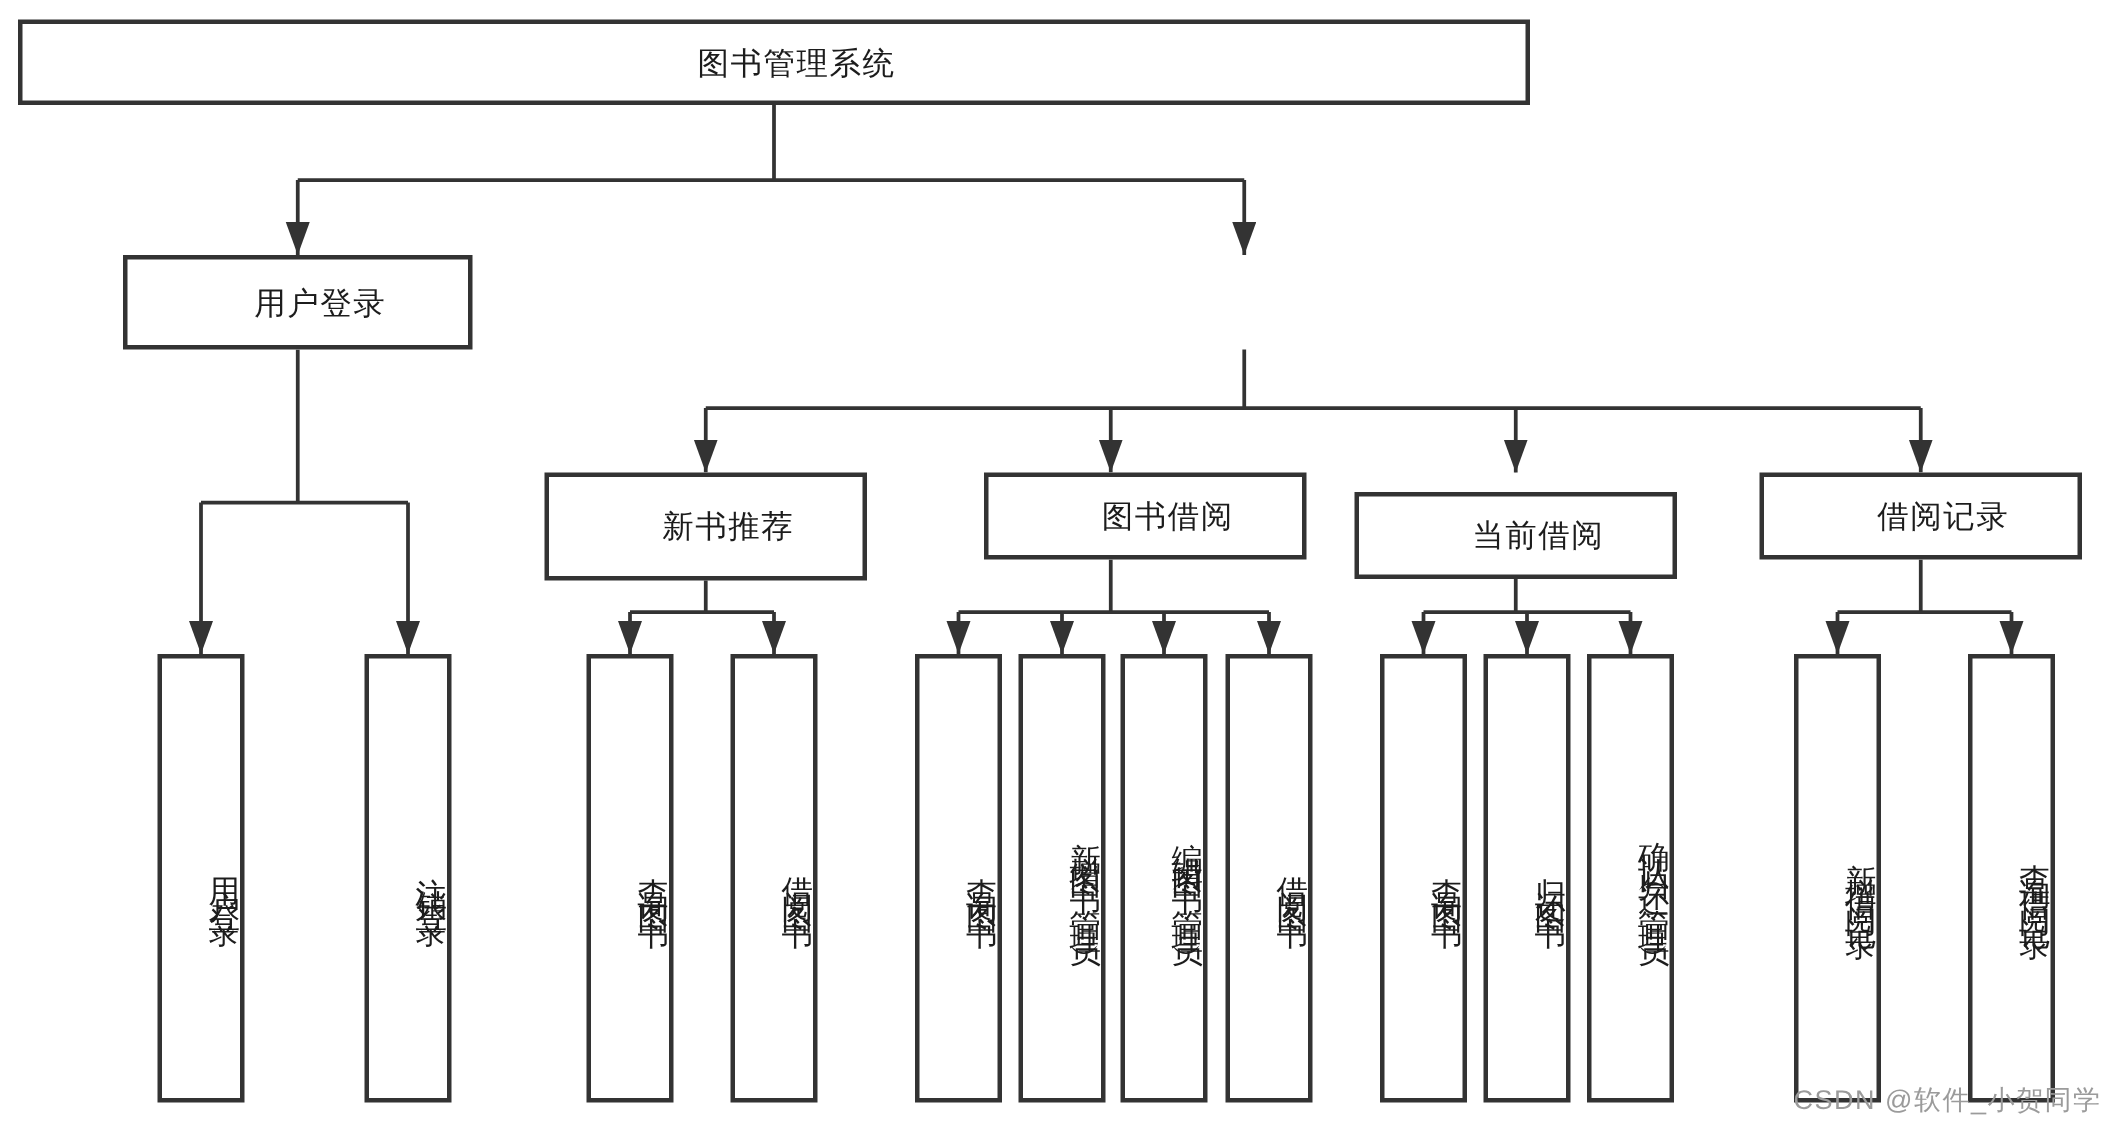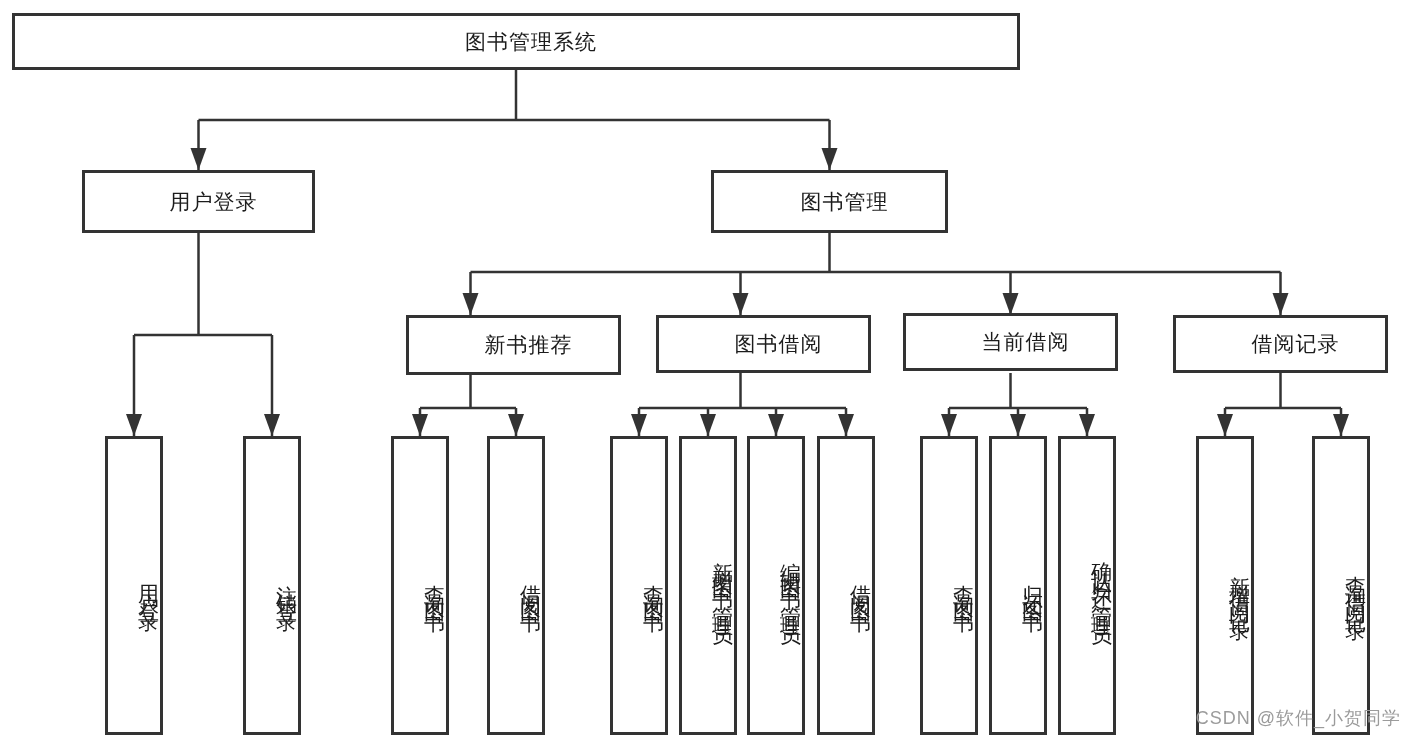--- a/index.html
+++ b/index.html
@@ -17,21 +17,21 @@
   .wires{position:absolute;left:0;top:0;width:1405px;height:747px;}
   .node{
     position:absolute;background:var(--background);
     border:3px solid var(--border);box-sizing:border-box;
     display:flex;align-items:center;justify-content:center;
     color:var(--text);z-index:2;padding-left:30px;
   }
   .h{font-size:21px;letter-spacing:1px;white-space:nowrap;}
   .v{writing-mode:vertical-rl;text-orientation:mixed;font-size:21px;letter-spacing:9px;line-height:1.1;}
   .watermark{
-    position:absolute;right:4px;bottom:17px;z-index:5;
+    position:absolute;right:4px;bottom:2px;z-index:5;
     font-size:18px;letter-spacing:1px;color:var(--watermark);white-space:nowrap;
   }
 </style>
 </head>
 <body>
 
 <div class="canvas">
 
   <svg class="wires" viewBox="0 0 1405 747" xmlns="http://www.w3.org/2000/svg">
     <defs>
@@ -91,25 +91,24 @@
       <line x1="1280.5" y1="373" x2="1280.5" y2="408"></line>
       <line x1="1225" y1="408" x2="1341" y2="408"></line>
       <line x1="1225" y1="408" x2="1225" y2="436" marker-end="url(#arrow)"></line>
       <line x1="1341" y1="408" x2="1341" y2="436" marker-end="url(#arrow)"></line>
     </g>
   </svg>
 
   <div class="node h" style="left:12px;top:13px;width:1008px;height:57px;">图书管理系统</div>
 
   <div class="node h" style="left:82px;top:170px;width:233px;height:63px;">用户登录</div>
-  <div class="node h" style="left:711px;top:170px;width:237px;height:63px;">图书管理</div>
 
-  <div class="node h" style="left:363px;top:315px;width:215px;height:60px;margin-left:43px;">新书推荐</div>
+  <div class="node h" style="left:363px;top:315px;width:215px;height:72px;">新书推荐</div>
   <div class="node h" style="left:633px;top:315px;width:215px;height:58px;margin-left:23px;">图书借阅</div>
-  <div class="node h" style="left:903px;top:313px;width:215px;height:58px;">当前借阅</div>
+  <div class="node h" style="left:903px;top:328px;width:215px;height:58px;">当前借阅</div>
   <div class="node h" style="left:1173px;top:315px;width:215px;height:58px;">借阅记录</div>
 
   <div class="node v" style="left:105px;top:436px;width:58px;height:299px;">用户登录</div>
   <div class="node v" style="left:243px;top:436px;width:58px;height:299px;">注销登录</div>
 
   <div class="node v" style="left:391px;top:436px;width:58px;height:299px;">查询图书</div>
   <div class="node v" style="left:487px;top:436px;width:58px;height:299px;">借阅图书</div>
 
   <div class="node v" style="left:610px;top:436px;width:58px;height:299px;">查询图书</div>
   <div class="node v" style="left:679px;top:436px;width:58px;height:299px;">新增图书（管理员）</div>

